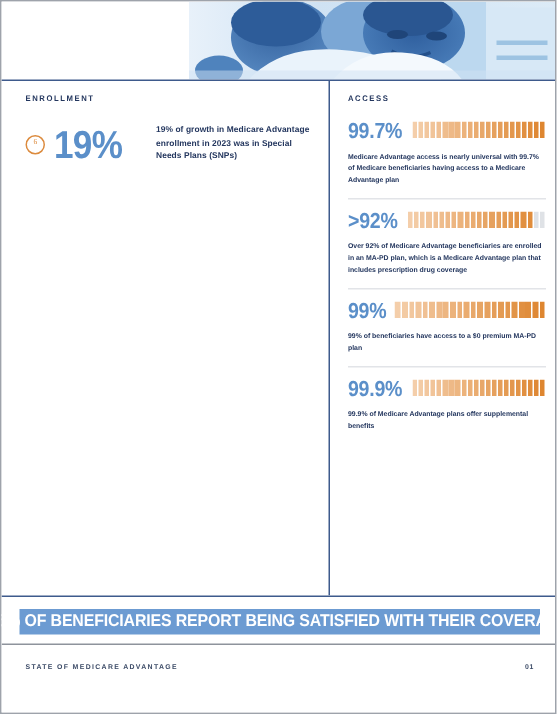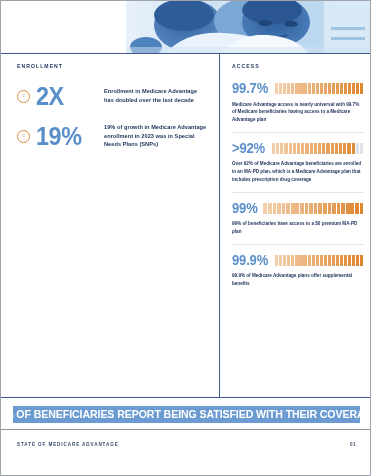--- a/index.html
+++ b/index.html
@@ -134,21 +134,20 @@
 
   
   .access-item {
     padding-bottom: 8px;
     margin-bottom: 8px;
     border-bottom: 1px solid #e2e4e8;
   }
   .access-item.last { border-bottom: none; }
   .access-top {
     display: flex;
-    align-items: center;
     margin-bottom: 5px;
   }
   .access-stat {
     flex: 0 0 auto;
     font-family: "Liberation Sans Narrow", "Liberation Sans", sans-serif;
     font-size: 14.5px;
     font-weight: bold;
     color: #5b8fc9;
     line-height: 1;
     letter-spacing: -0.2px;
@@ -260,25 +259,20 @@
   </div>
   <div class="header-rule"></div>
 
   <div class="columns">
     <div class="divider-v"></div>
 
     <div class="col-left">
       <div class="section-label">ENROLLMENT</div>
 
 
-      <div class="fact">
-        <div class="fact-badge">2</div>
-        <div class="fact-stat">2X</div>
-        <div class="fact-desc">Enrollment in Medicare Advantage has doubled over the last decade</div>
-      </div>
 
 
 
 
       <div class="fact">
         <div class="fact-badge">6</div>
         <div class="fact-stat">19%</div>
         <div class="fact-desc">19% of growth in Medicare Advantage enrollment in 2023 was in Special Needs Plans (SNPs)</div>
       </div>
     </div>

